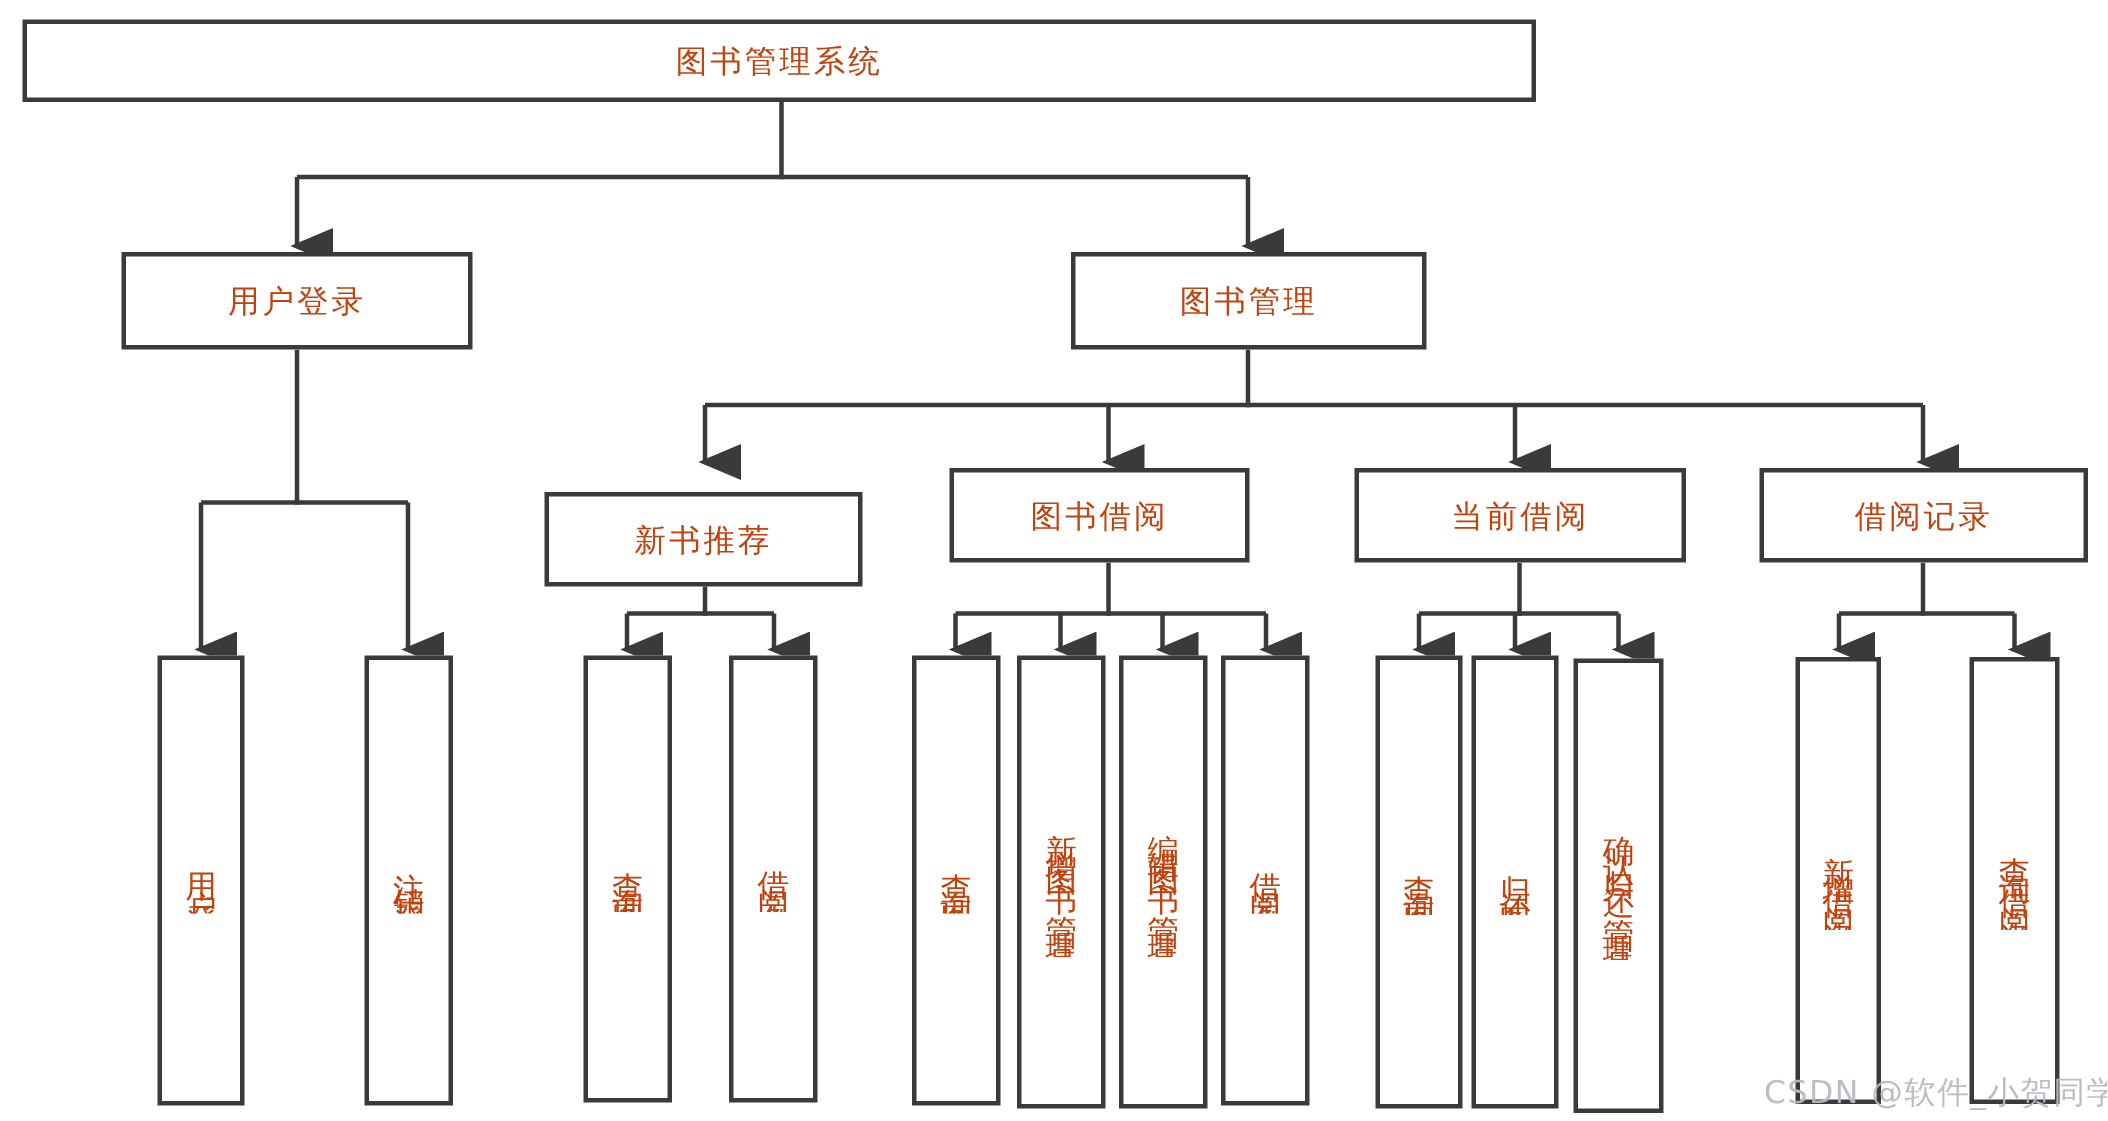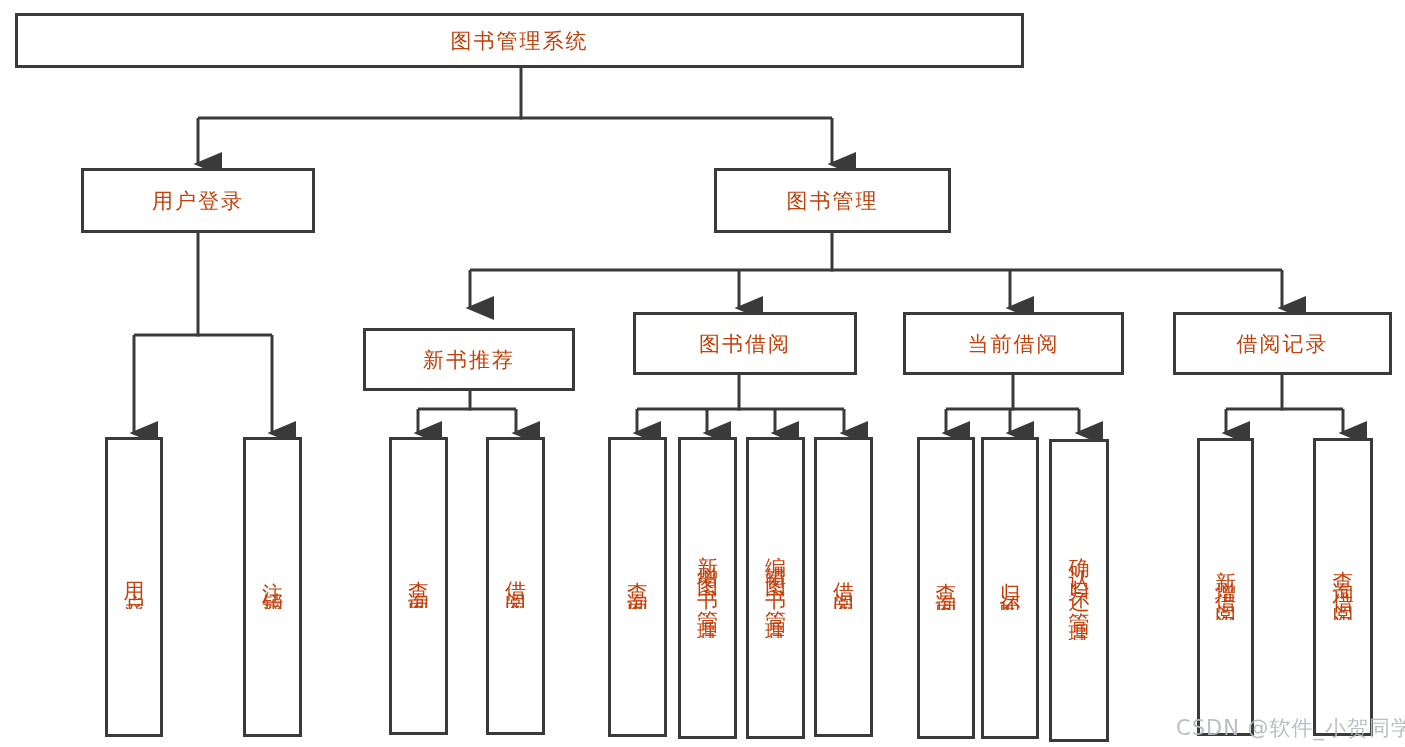--- a/index.html
+++ b/index.html
@@ -83,21 +83,21 @@
   <div class="hbox" style="left:81px;top:168px;width:234px;height:65px;">
     <span class="lbl">用户登录</span>
   </div>
   <div class="hbox" style="left:714px;top:168px;width:237px;height:65px;">
     <span class="lbl">图书管理</span>
   </div>
 
   <div class="hbox" style="left:363px;top:328px;width:212px;height:63px;">
     <span class="lbl">新书推荐</span>
   </div>
-  <div class="hbox" style="left:633px;top:312px;width:224px;height:63px;">
+  <div class="hbox" style="left:633px;top:312px;width:200px;height:63px;">
     <span class="lbl">图书借阅</span>
   </div>
   <div class="hbox" style="left:1173px;top:312px;width:219px;height:63px;">
     <span class="lbl">借阅记录</span>
   </div>
   <div class="hbox" style="left:903px;top:312px;width:221px;height:63px;">
     <span class="lbl">当前借阅</span>
   </div>
 
   <div class="vbox" style="left:105px;top:437px;width:58px;height:300px;">

